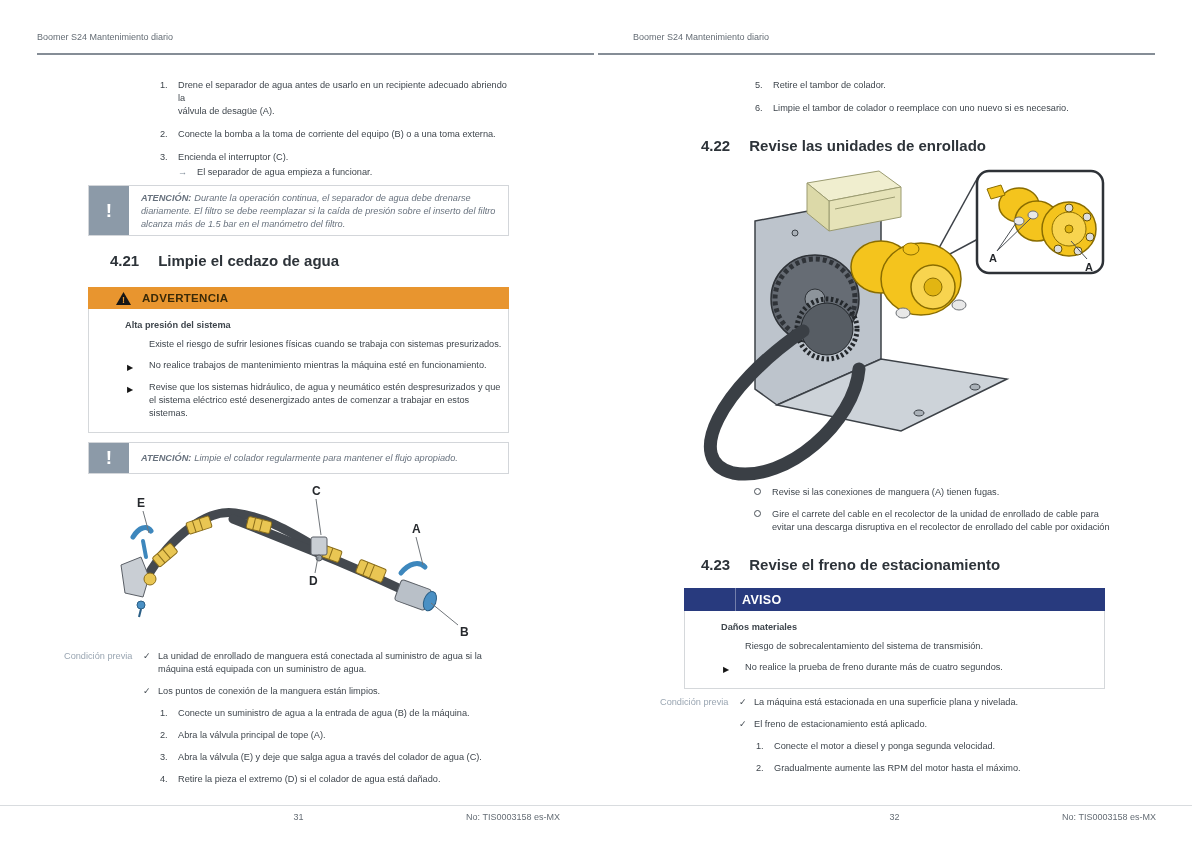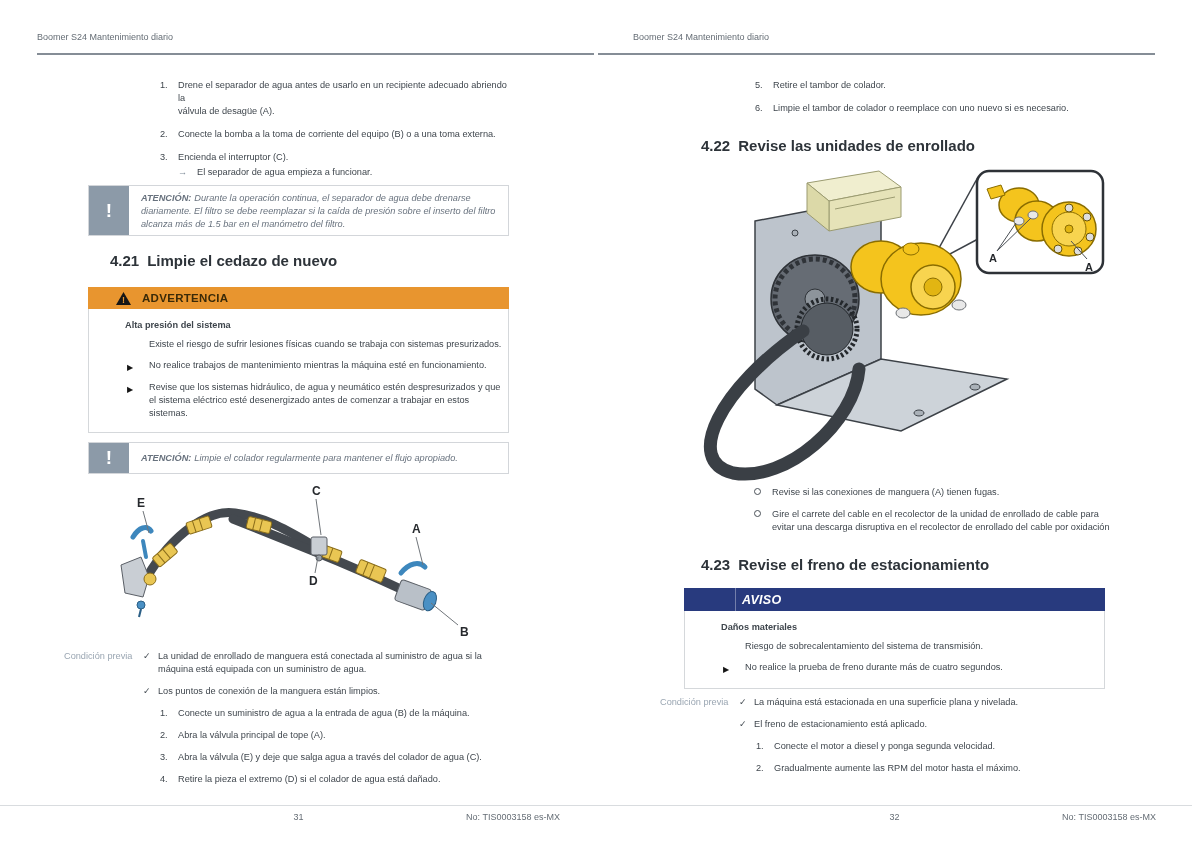--- a/index.html
+++ b/index.html
@@ -31,39 +31,39 @@
 
   
   .attention{position:absolute;left:88px;width:421px;border:1px solid #d3d6da;background:#fff;
     display:flex;box-sizing:border-box;}
   .att-icon{flex:none;width:40px;background:#8c9aa8;color:#fff;display:flex;align-items:center;
     justify-content:center;font-weight:bold;font-size:19px;}
   .att-text{padding:6px 10px 6px 12px;font-style:italic;color:#68727e;font-size:9.2px;line-height:13px;}
   .att-label{font-weight:bold;margin-right:3px;}
 
   
-  .section{position:absolute;font-size:15px;font-weight:bold;color:#2d3339;display:flex;gap:8px;}
+  .section{position:absolute;font-size:15px;font-weight:bold;color:#2d3339;display:flex;gap:19px;}
 
   
   .warnbox{position:absolute;left:88px;width:421px;}
   .warn-hdr{height:22px;background:#E8952F;display:flex;align-items:center;padding-left:28px;gap:11px;
     box-sizing:border-box;}
   .warn-title{font-size:11.5px;font-weight:bold;color:#3a2a08;letter-spacing:.3px;}
   .box-body{border:1px solid #d5d8db;border-top:none;padding:10px 6px 12px 0;
     font-size:9.2px;line-height:13px;color:#3f464d;}
   .box-sub{margin-left:36px;font-weight:bold;margin-bottom:6px;}
   .box-int{margin-left:60px;margin-bottom:8px;}
   .box-act{display:flex;margin-left:38px;margin-bottom:7px;}
   .box-act .mk{width:22px;flex:none;font-size:8px;color:#151515;padding-top:2px;}
 
   
   .note-hdr{height:23px;background:#283A7E;display:flex;align-items:center;padding-left:58px;
     position:relative;box-sizing:border-box;}
   .note-div{position:absolute;left:51px;top:0;bottom:0;width:1px;background:rgba(255,255,255,.35);}
-  .note-title{color:#fff;font-style:italic;font-weight:bold;font-size:12.5px;letter-spacing:.3px;}
+  .note-title{color:#fff;font-weight:bold;font-size:12.5px;letter-spacing:.3px;}
 
   
   .bullets{position:absolute;}
   .blt{display:flex;margin-bottom:9px;}
   .blt .mk{width:18px;flex:none;padding-top:2px;}
   .blt .mk span{display:block;width:5px;height:5px;border:1.2px solid #4a5158;border-radius:50%;}
 
   
   .pre{position:absolute;display:flex;font-size:9.2px;line-height:13px;color:#3f464d;}
   .pre-label{width:79px;flex:none;color:#9aa6b2;}
@@ -113,21 +113,21 @@
     <div class="att-icon">!</div>
     <div class="att-text">
       <span class="att-label">ATENCIÓN:</span><span class="pre-line">Durante la operación continua, el separador de agua debe drenarse
 diariamente. El filtro se debe reemplazar si la caída de presión sobre el inserto del filtro
 alcanza más de 1.5 bar en el manómetro del filtro.</span>
     </div>
   </div>
 
   <div class="section" style="top:252px;left:110px;">
     <span>4.21</span>
-    <span>Limpie el cedazo de nuevo</span>
+    <span>Limpie el cedazo de agua</span>
   </div>
 
   <div class="warnbox" style="top:287px;">
     <div class="warn-hdr">
       <svg width="15" height="13" viewBox="0 0 15 13">
         <polygon points="7.5,0 15,13 0,13" fill="#161616"></polygon>
         <text x="7.5" y="11" text-anchor="middle" font-size="9" font-weight="bold" fill="#E8952F" font-family="Liberation Sans,sans-serif">!</text>
       </svg>
       <span class="warn-title">ADVERTENCIA</span>
     </div>

